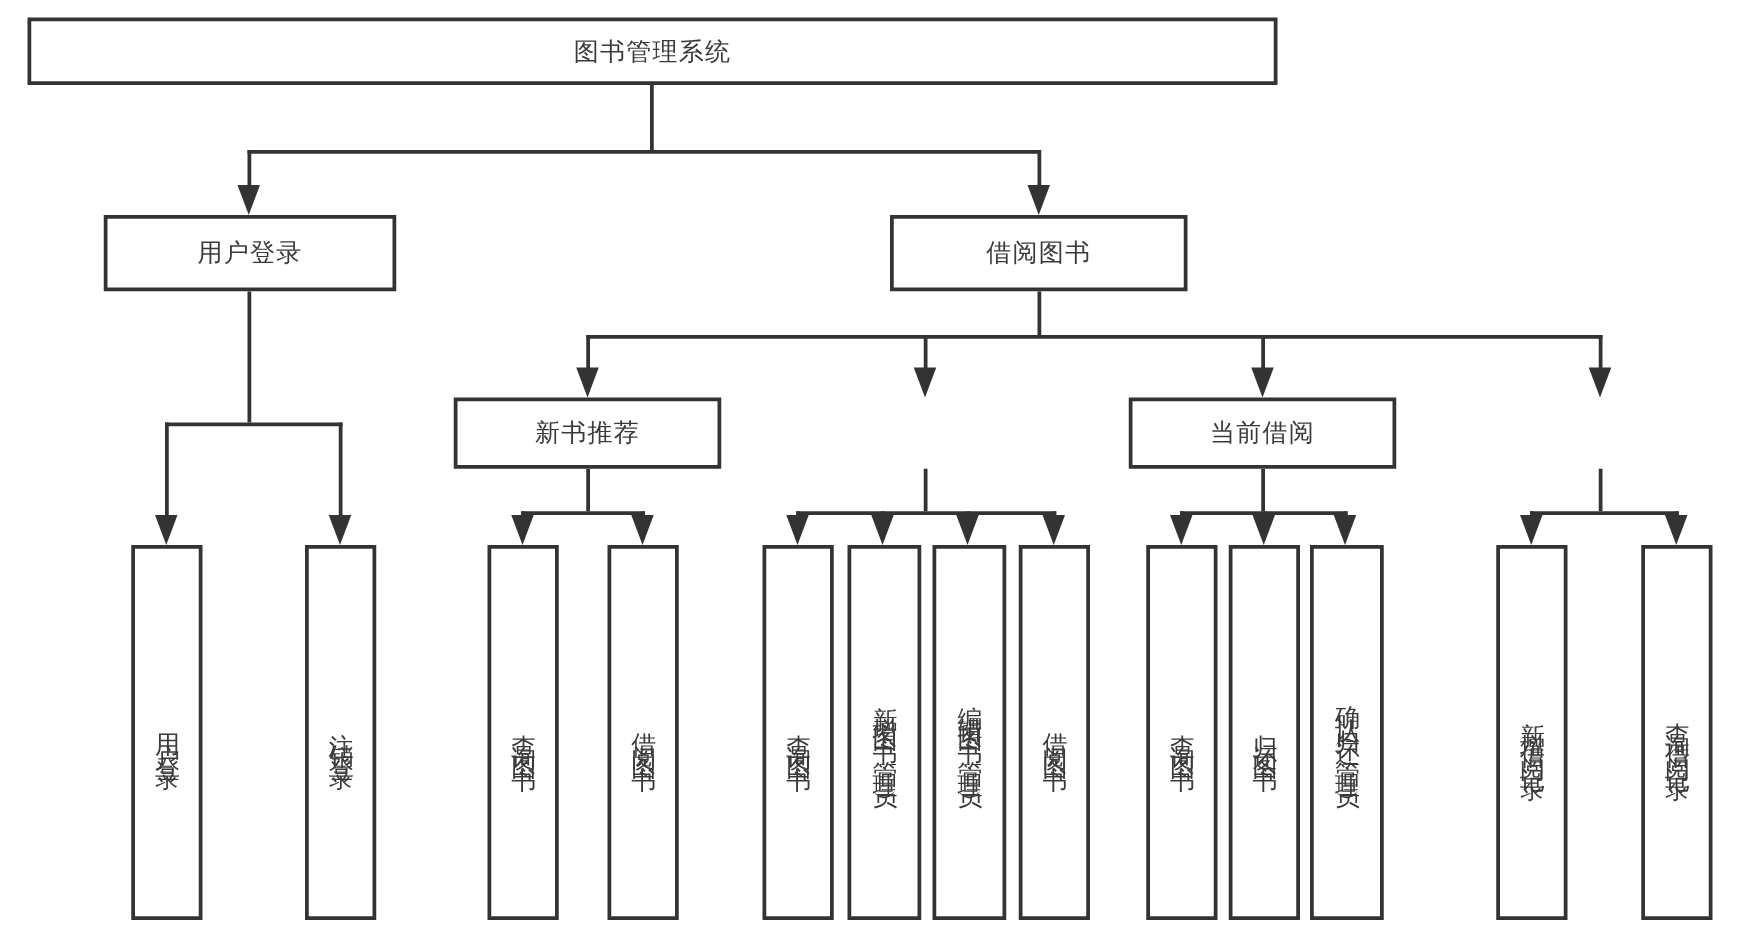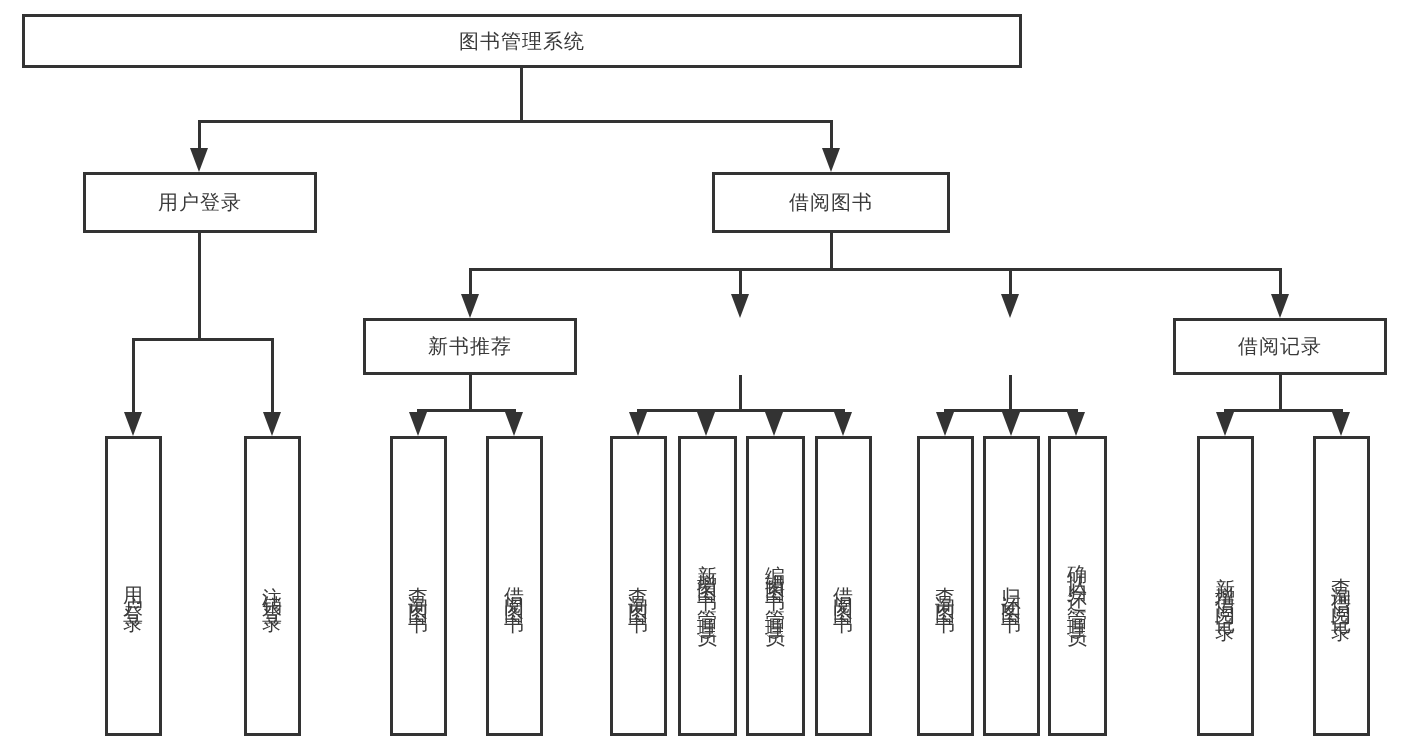--- a/index.html
+++ b/index.html
@@ -92,21 +92,21 @@
   <div class="vline" style="left:469px; top:268px; height:28px;"></div>
   <div class="tri" style="left:461px; top:294px;"></div>
   <div class="vline" style="left:739px; top:268px; height:28px;"></div>
   <div class="tri" style="left:731px; top:294px;"></div>
   <div class="vline" style="left:1009px; top:268px; height:28px;"></div>
   <div class="tri" style="left:1001px; top:294px;"></div>
   <div class="vline" style="left:1279px; top:268px; height:28px;"></div>
   <div class="tri" style="left:1271px; top:294px;"></div>
 
   <div class="box" style="left:363px; top:318px; width:214px; height:57px;">新书推荐</div>
-  <div class="box" style="left:1173px; top:318px; width:214px; height:57px;">借阅记录</div>
+  <div class="box" style="left:903px; top:318px; width:214px; height:57px;">当前借阅</div>
 
   <div class="vline" style="left:469px; top:375px; height:34px;"></div>
   <div class="hline" style="left:417px; top:409px; width:99px;"></div>
   <div class="vline" style="left:417px; top:409px; height:6px;"></div>
   <div class="tri" style="left:409px; top:412px;"></div>
   <div class="vline" style="left:513px; top:409px; height:6px;"></div>
   <div class="tri" style="left:505px; top:412px;"></div>
 
   <div class="vline" style="left:739px; top:375px; height:34px;"></div>
   <div class="hline" style="left:637px; top:409px; width:208px;"></div>

